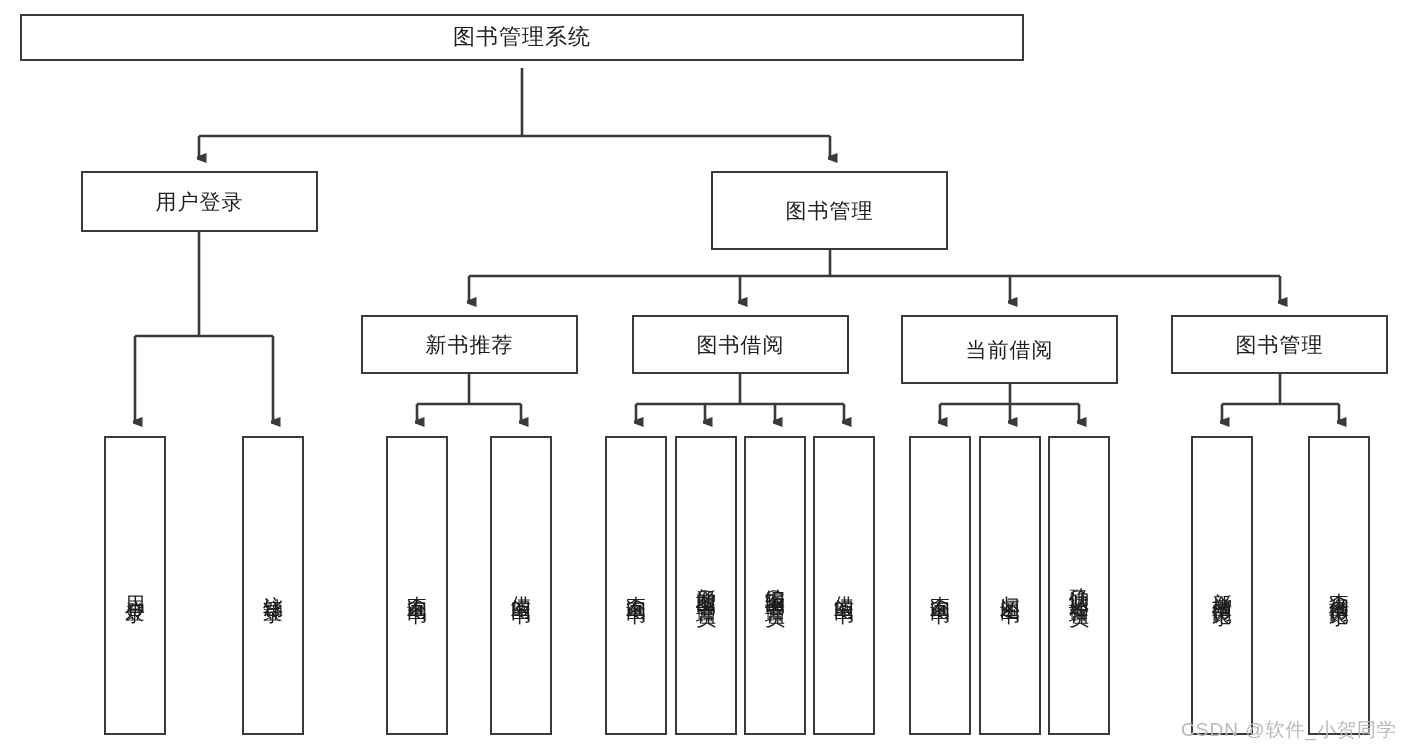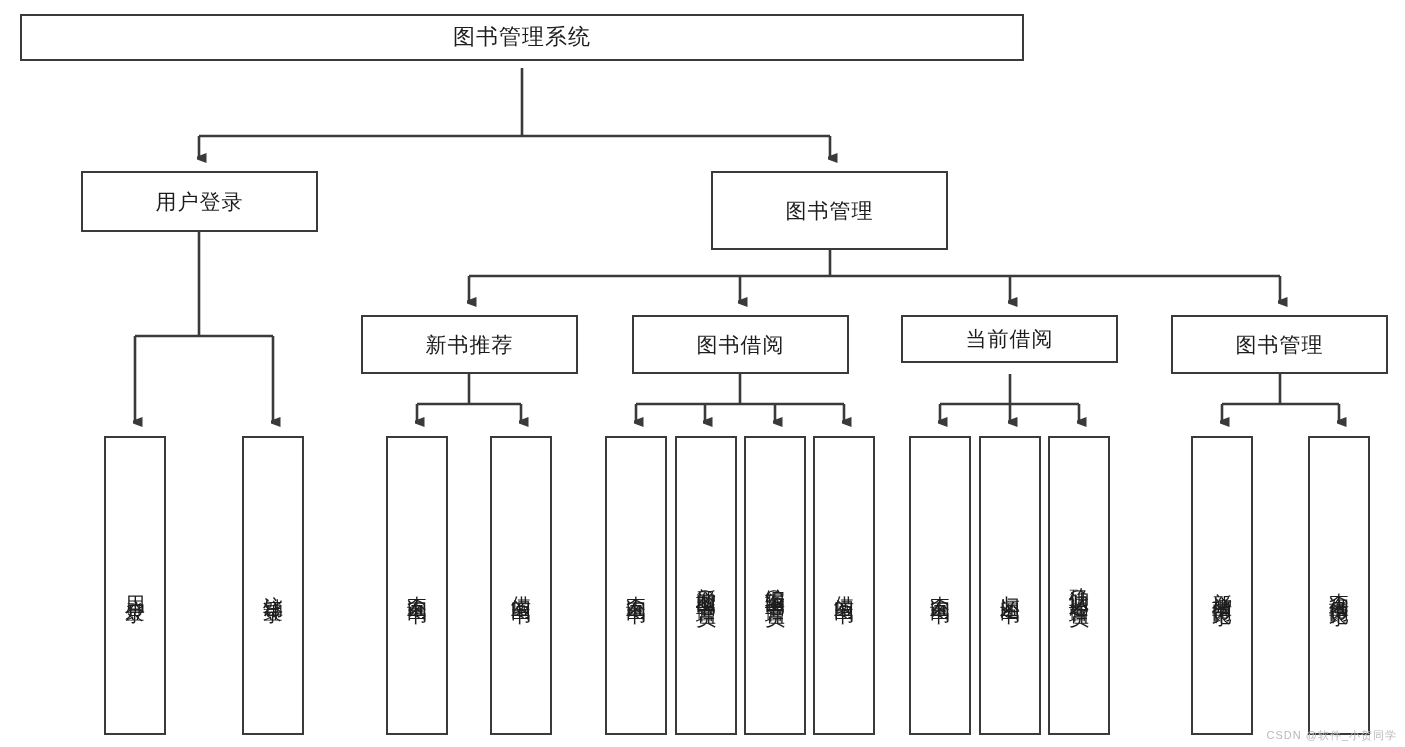--- a/index.html
+++ b/index.html
@@ -58,21 +58,21 @@
     writing-mode:vertical-rl;
     text-orientation:upright;
     display:block;
     max-height:100%;
   }
   
   #watermark{
     position:absolute;
     right:8px;
     bottom:4px;
-    font-size:11px;
+    font-size:19px;
     color:#b9b9b9;
     letter-spacing:1px;
     white-space:nowrap;
     z-index:5;
     pointer-events:none;
   }
 </style>
 </head>
 <body>
 
@@ -141,21 +141,21 @@
   </div>
 
   <div class="node horizontal" style="left:632px;top:315px;width:217px;height:59px;">
     <span>图书借阅</span>
   </div>
 
   <div class="node horizontal" style="left:361px;top:315px;width:217px;height:59px;">
     <span>新书推荐</span>
   </div>
 
-  <div class="node horizontal" style="left:901px;top:315px;width:217px;height:48px;">
+  <div class="node horizontal" style="left:901px;top:315px;width:217px;height:69px;">
     <span>当前借阅</span>
   </div>
 
   <div class="node horizontal" style="left:1171px;top:315px;width:217px;height:59px;">
     <span>图书管理</span>
   </div>
 
   <div class="node leaf" style="left:104px;top:436px;width:62px;height:299px;">
     <span class="leaf-text">用户登录</span>
   </div>

